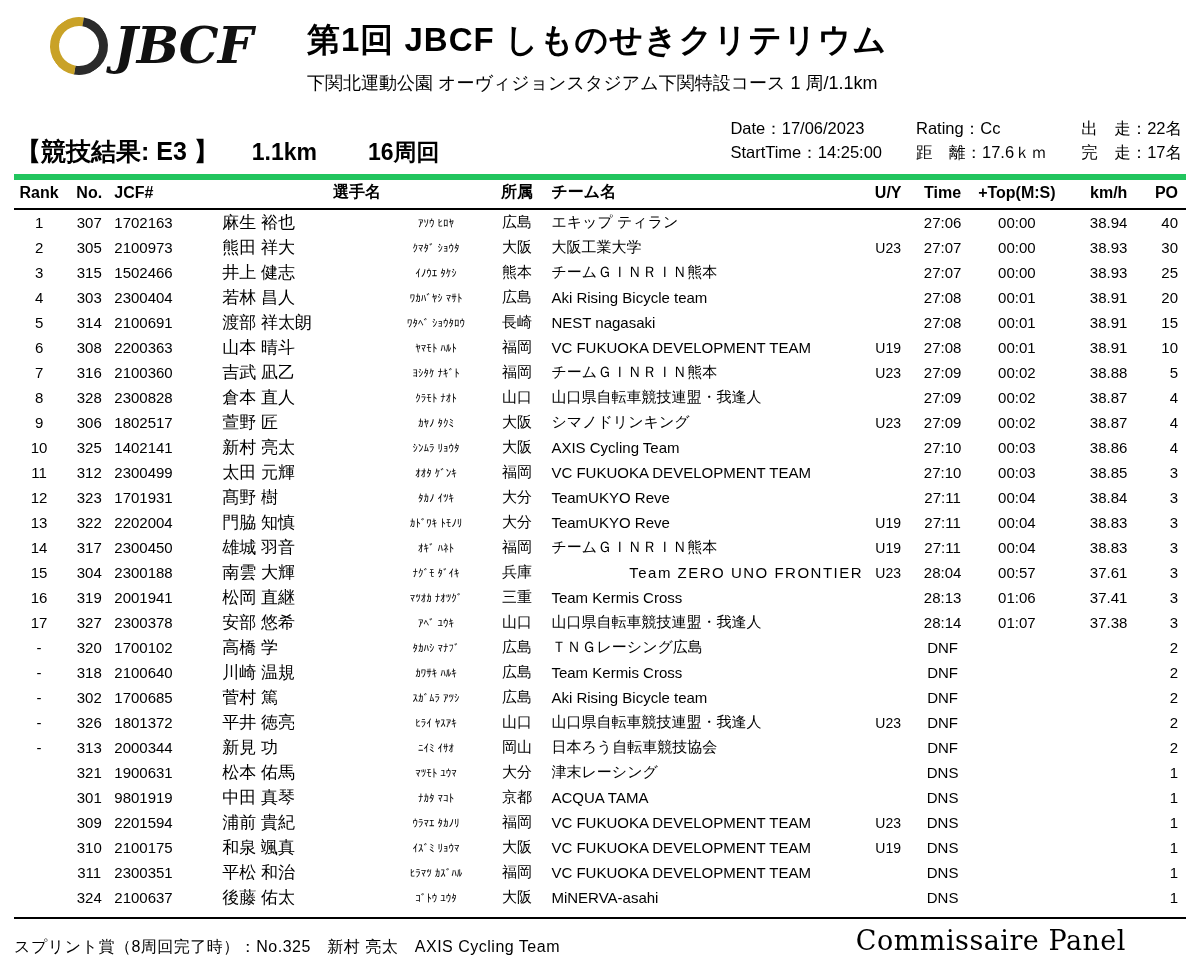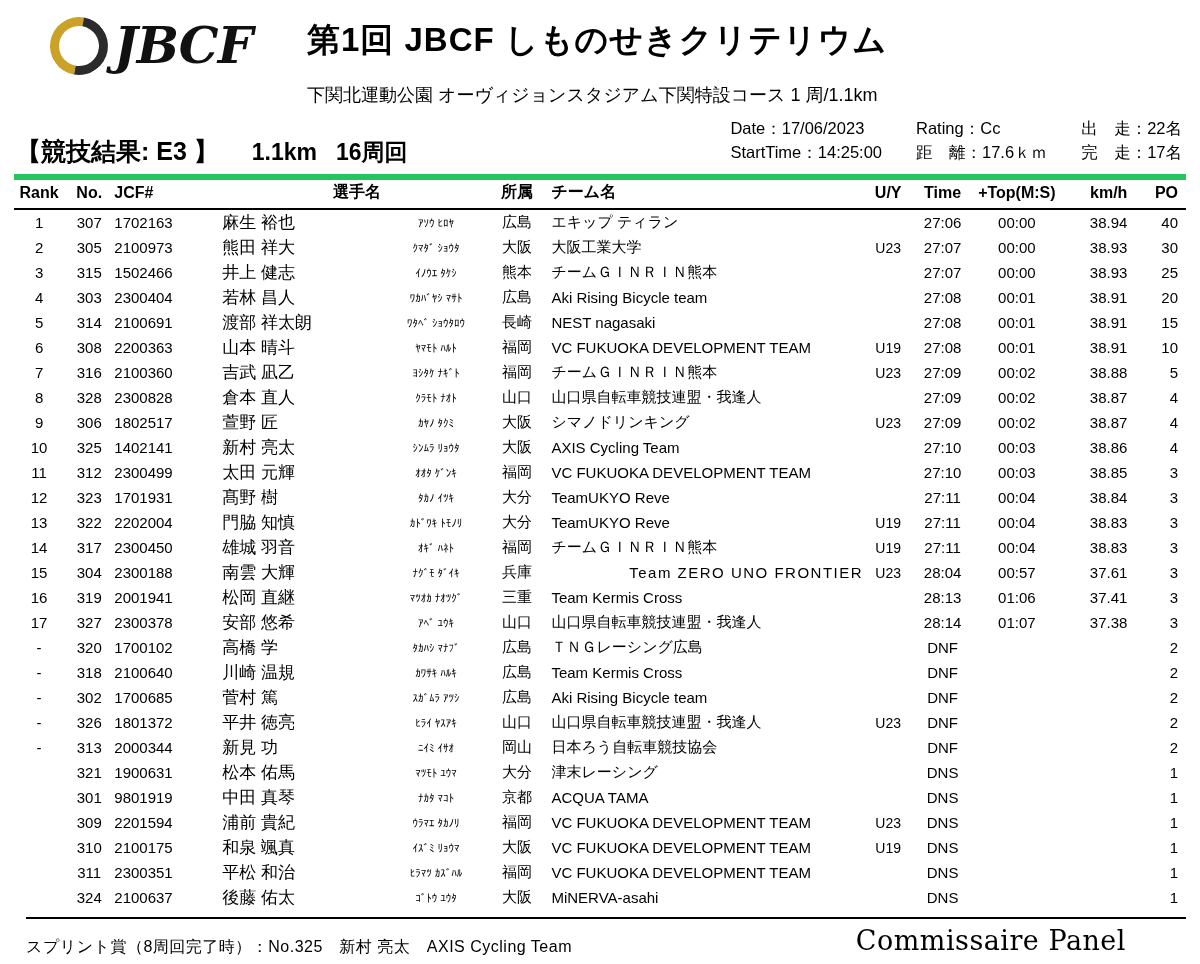--- a/index.html
+++ b/index.html
@@ -64,21 +64,21 @@
     padding-top: 2px;
   }
   .title-main {
     font-size: 33px;
     font-weight: bold;
     letter-spacing: 1px;
     white-space: nowrap;
   }
   .title-sub {
     font-size: 18px;
-    margin-top: 20px;
+    margin-top: 8px;
     letter-spacing: 0px;
     white-space: nowrap;
   }
 
   
   .inforow {
     display: flex;
     align-items: flex-end;
     height: 56px;
     margin-top: 4px;
@@ -87,21 +87,21 @@
     font-size: 25px;
     font-weight: bold;
     white-space: nowrap;
     padding-left: 2px;
   }
   .result-head .dist {
     margin-left: 26px;
     font-size: 23px;
   }
   .result-head .laps {
-    margin-left: 12px;
+    margin-left: 44px;
     font-size: 23px;
   }
   .meta {
     margin-left: auto;
     display: grid;
     grid-template-columns: auto auto auto;
     column-gap: 34px;
     row-gap: 2px;
     font-size: 16.5px;
     padding-bottom: 4px;
@@ -145,21 +145,21 @@
 
   thead .c-name { text-align: right; padding-left: 0 !important; }
   thead .c-kana { text-align: center; }
   thead .c-team { text-align: left; padding-left: 8px !important; }
   thead .c-pref { text-align: center; }
   .teamzero { letter-spacing: 1.5px; text-align: right; }
 
   
   .footer {
     position: absolute;
-    left: 26px;
+    left: 14px;
     right: 14px;
     bottom: 6px;
   }
   .footer-line {
     border-top: 2px solid #000;
     padding-top: 6px;
     display: flex;
     align-items: flex-end;
     justify-content: space-between;
   }

